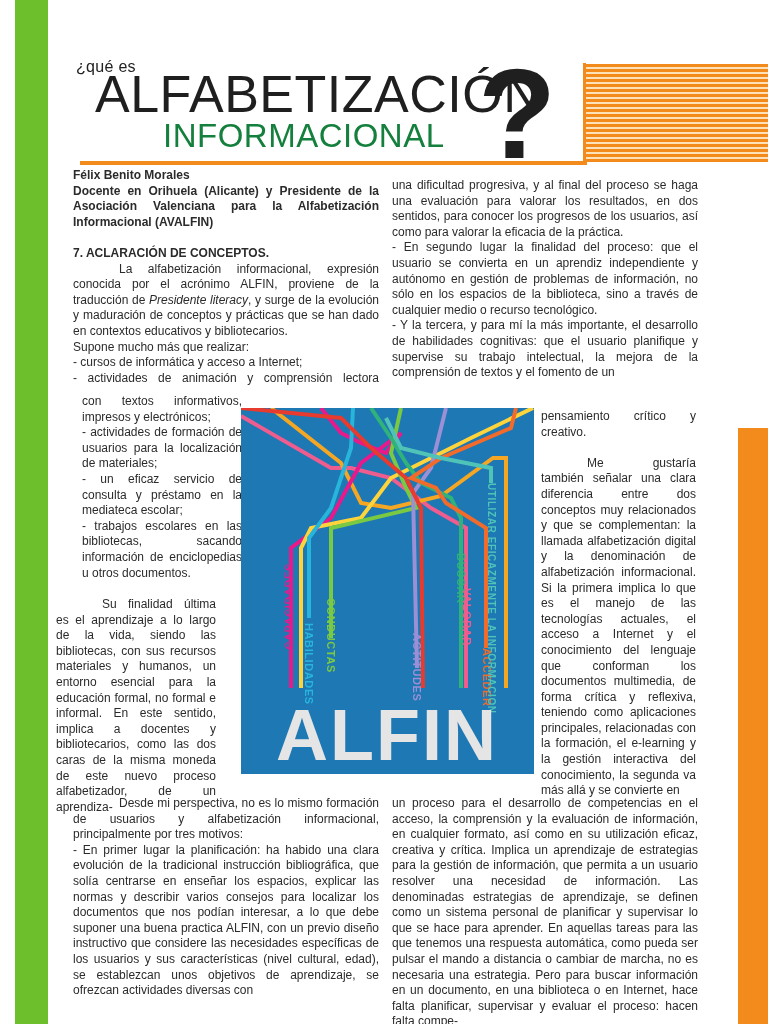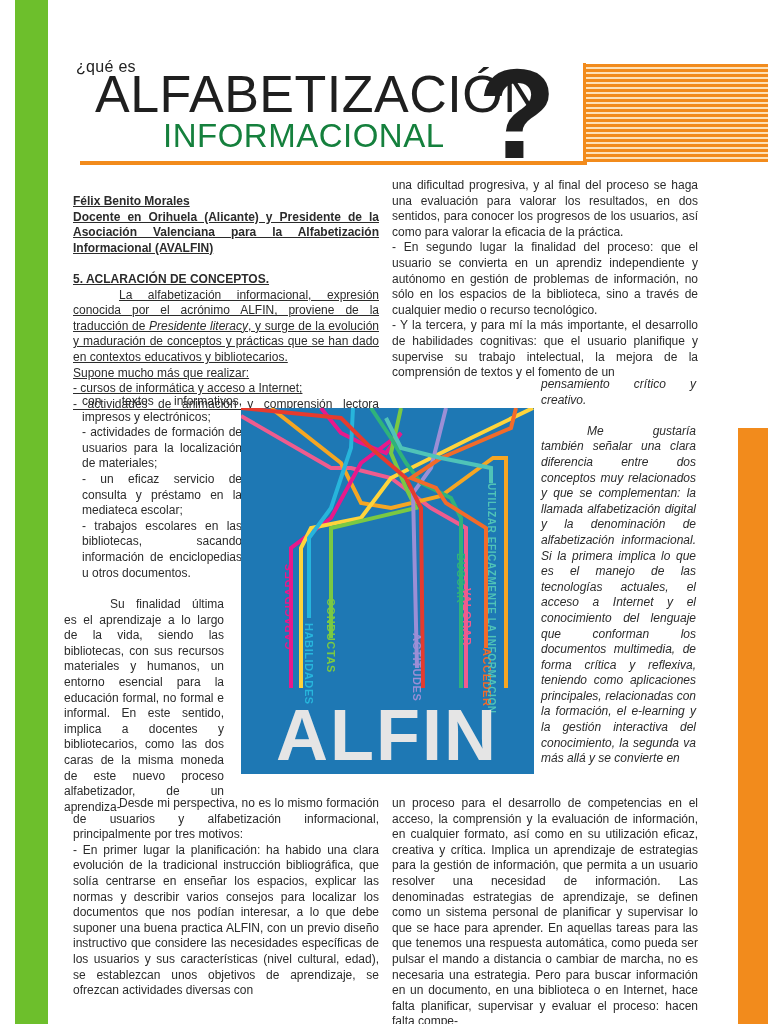--- a/index.html
+++ b/index.html
@@ -24,26 +24,26 @@
     background:repeating-linear-gradient(to bottom, #f28b1c 0px, #f28b1c 3px, #fde1b8 3px, #fde1b8 5px);
   }
 
   
   .txt { position:absolute; font-size:12px; line-height:15.6px; color:#2b2b2b; text-align:justify; }
   .txt p { margin:0; }
   .txt .ind { text-indent:46px; }
   .txt .bold { font-weight:bold; }
   .txt .gap { height:15.6px; }
 
-  .colL-top { left:73px; top:194px; width:306px;text-decoration:underline; }
+  .colL-top { left:73px; top:168px; width:306px; }
   .colL-mid { left:82px; top:394px; width:160px; }
-  .colL-mid2 { left:56px; top:597px; width:160px;margin-left:8px; }
+  .colL-mid2 { left:56px; top:597px; width:160px; }
   .colL-bot { left:73px; top:796px; width:306px; }
   .colR-top { left:392px; top:178px; width:306px; }
-  .colR-mid { left:541px; top:377px; width:155px;font-style:italic; }
+  .colR-mid { left:541px; top:409px; width:155px; }
   .colR-bot { left:392px; top:796px; width:306px; }
 
   
   .poster { position:absolute; left:241px; top:408px; width:293px; height:366px; background:#1e78b4; overflow:hidden; }
   .poster svg { position:absolute; left:0; top:0; }
   .vlabel {
     position:absolute; font-weight:bold; font-size:11px; letter-spacing:0.6px;
     writing-mode:vertical-rl; white-space:nowrap;
   }
   .alfin {
@@ -62,21 +62,21 @@
 <div class="title2">INFORMACIONAL</div>
 <div class="qmark">?</div>
 <div class="rule"></div>
 <div class="stripe-vert"></div>
 <div class="stripes"></div>
 
 <div class="txt colL-top">
   <p class="bold">Félix Benito Morales</p>
   <p class="bold">Docente en Orihuela (Alicante) y Presidente de la Asociación Valenciana para la Alfabetización Informacional (AVALFIN)</p>
   <div class="gap"></div>
-  <p class="bold">5. ACLARACIÓN DE CONCEPTOS.</p>
+  <p class="bold">7. ACLARACIÓN DE CONCEPTOS.</p>
   <p class="ind"><span>La alfabetización informacional, expresión conocida por el acrónimo ALFIN, proviene de la traducción de </span><i>Presidente literacy</i><span>, y surge de la evolución y maduración de conceptos y prácticas que se han dado en contextos educativos y bibliotecarios.</span></p>
   <p>Supone mucho más que realizar:</p>
   <p>- cursos de informática y acceso a Internet;</p>
   <p style="text-align-last:justify;">- actividades de animación y comprensión lectora</p>
 </div>
 
 <div class="txt colL-mid">
   <p>con textos informativos, impresos y electrónicos;</p>
   <p>- actividades de formación de usuarios para la localización de materiales;</p>
   <p>- un eficaz servicio de consulta y préstamo en la mediateca escolar;</p>

